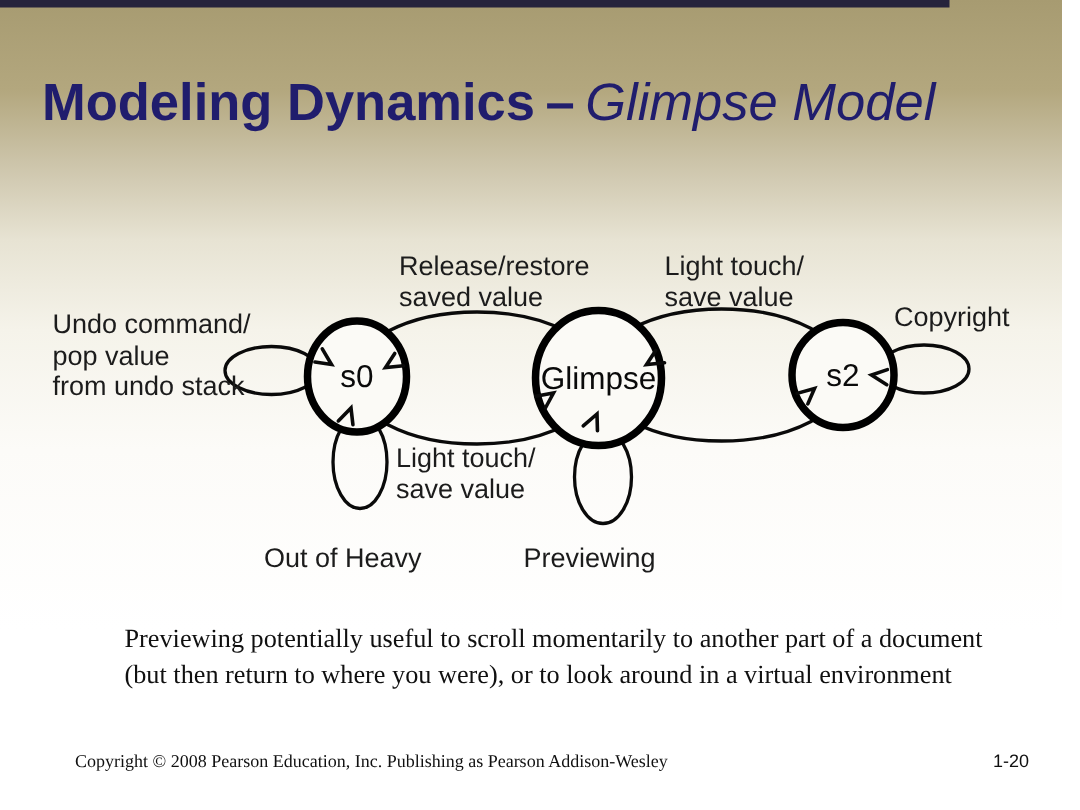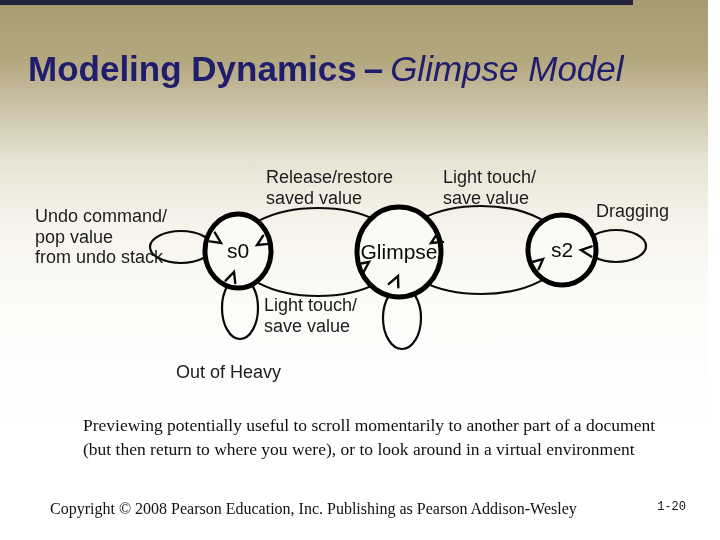--- a/index.html
+++ b/index.html
@@ -54,27 +54,27 @@
     font-size: 17.5px;
     line-height: 1.37;
     color: #101010;
     white-space: pre-line;
     margin-left: 43px;
   }
   .footer-copyright {
     position: absolute;
     left: 50px; top: 500px;
     font-family: "Liberation Serif", serif;
-    font-size: 16px;
+    font-size: 12px;
     color: #101010;
   }
   .page-number {
     position: absolute;
     right: 22px; top: 500px;
-    font-family: Liberation Mono, monospace;
+    font-family: Liberation Sans, sans-serif;
     font-size: 12px;
     color: #101010;
   }
 </style>
 </head>
 <body>
 
 <div class="slide">
 
   <div class="top-bar"></div>
@@ -113,24 +113,25 @@
     </g>
   </svg>
 
   <div class="dlabel" style="left:35px; top:206px;">Undo command/
 pop value
 from undo stack</div>
   <div class="dlabel" style="left:266px; top:167px;">Release/restore
 saved value</div>
   <div class="dlabel" style="left:443px; top:167px;">Light touch/
 save value</div>
-  <div class="dlabel" style="left:596px; top:201px;">Dragging</div>
+  <div class="dlabel" style="left:596px; top:201px;">Copyright</div>
   <div class="dlabel" style="left:264px; top:295px;">Light touch/
 save value</div>
   <div class="dlabel" style="left:176px; top:362px;">Out of Heavy</div>
+  <div class="dlabel" style="left:349px; top:362px;">Previewing</div>
 
   <div class="body-text">Previewing potentially useful to scroll momentarily to another part of a document
 (but then return to where you were), or to look around in a virtual environment</div>
 
   <div class="footer-copyright">Copyright © 2008 Pearson Education, Inc. Publishing as Pearson Addison-Wesley</div>
   <div class="page-number">1-20</div>
 
 </div>
 
 </body></html>

